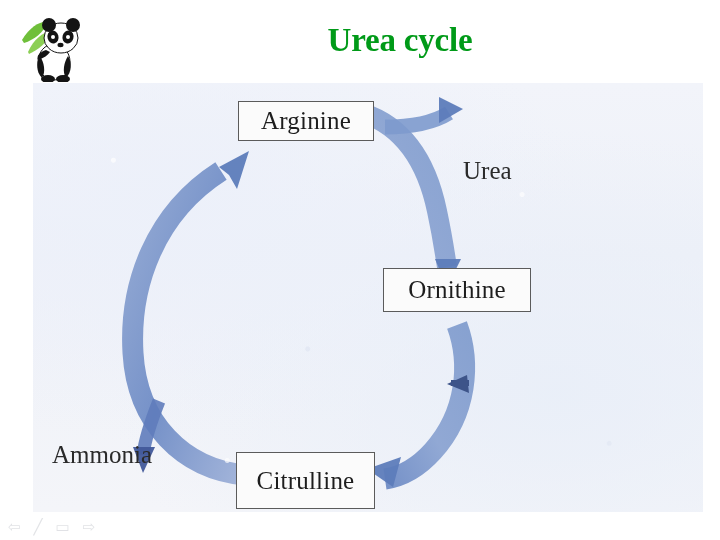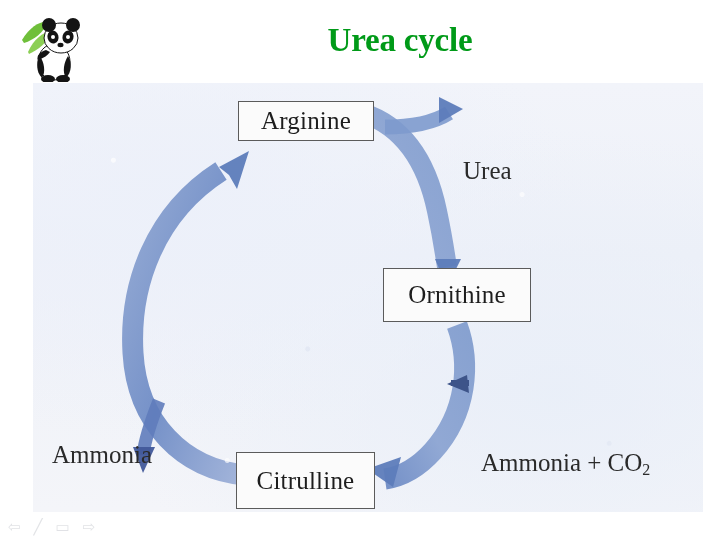--- a/index.html
+++ b/index.html
@@ -88,21 +88,21 @@
     display: flex;
     align-items: center;
     justify-content: center;
     font-family: "Liberation Serif", serif;
     font-size: 25px;
     color: #1d1d1d;
     letter-spacing: 0.2px;
     z-index: 5;
   }
   #node-arginine  { left: 205px; top: 18px;  width: 136px; height: 40px; }
-  #node-ornithine { left: 350px; top: 185px; width: 148px; height: 54px; font-family: Liberation Serif, serif; }
+  #node-ornithine { left: 350px; top: 185px; width: 148px; height: 44px; font-family: Liberation Serif, serif; }
   #node-citrulline{ left: 203px; top: 369px; width: 139px; height: 57px; }
 
   
   .plain-label {
     position: absolute;
     font-family: "Liberation Serif", serif;
     font-size: 25px;
     color: #2a2a2a;
     white-space: nowrap;
     z-index: 5;
@@ -217,21 +217,20 @@
     </svg>
 
     <div id="node-arginine" class="node-box">Arginine</div>
 
     <div id="node-ornithine" class="node-box">Ornithine</div>
 
     <div id="node-citrulline" class="node-box">Citrulline</div>
 
     <div id="label-urea" class="plain-label">Urea</div>
 
-    <div id="label-ammonia-co2" class="plain-label"><span>Ammonia + CO</span><sub>2</sub></div>
 
     <div id="label-ammonia" class="plain-label">Ammonia</div>
   </div>
 
   <div id="nav-strip">
     <span class="nav-glyph">⇦</span>
     <span class="nav-glyph">╱</span>
     <span class="nav-glyph">▭</span>
     <span class="nav-glyph">⇨</span>
   </div>

